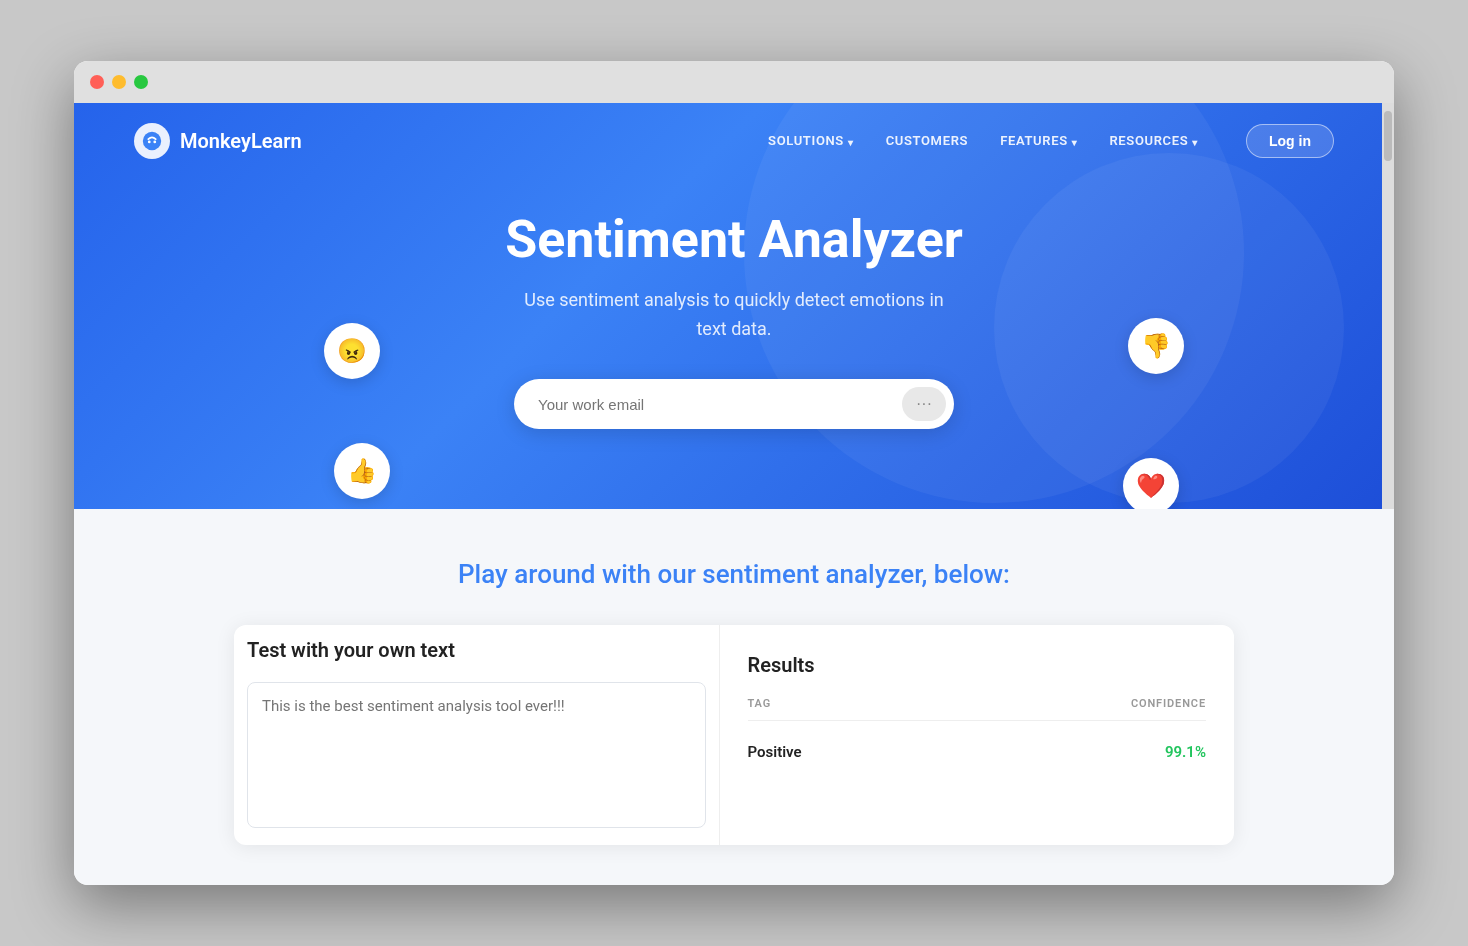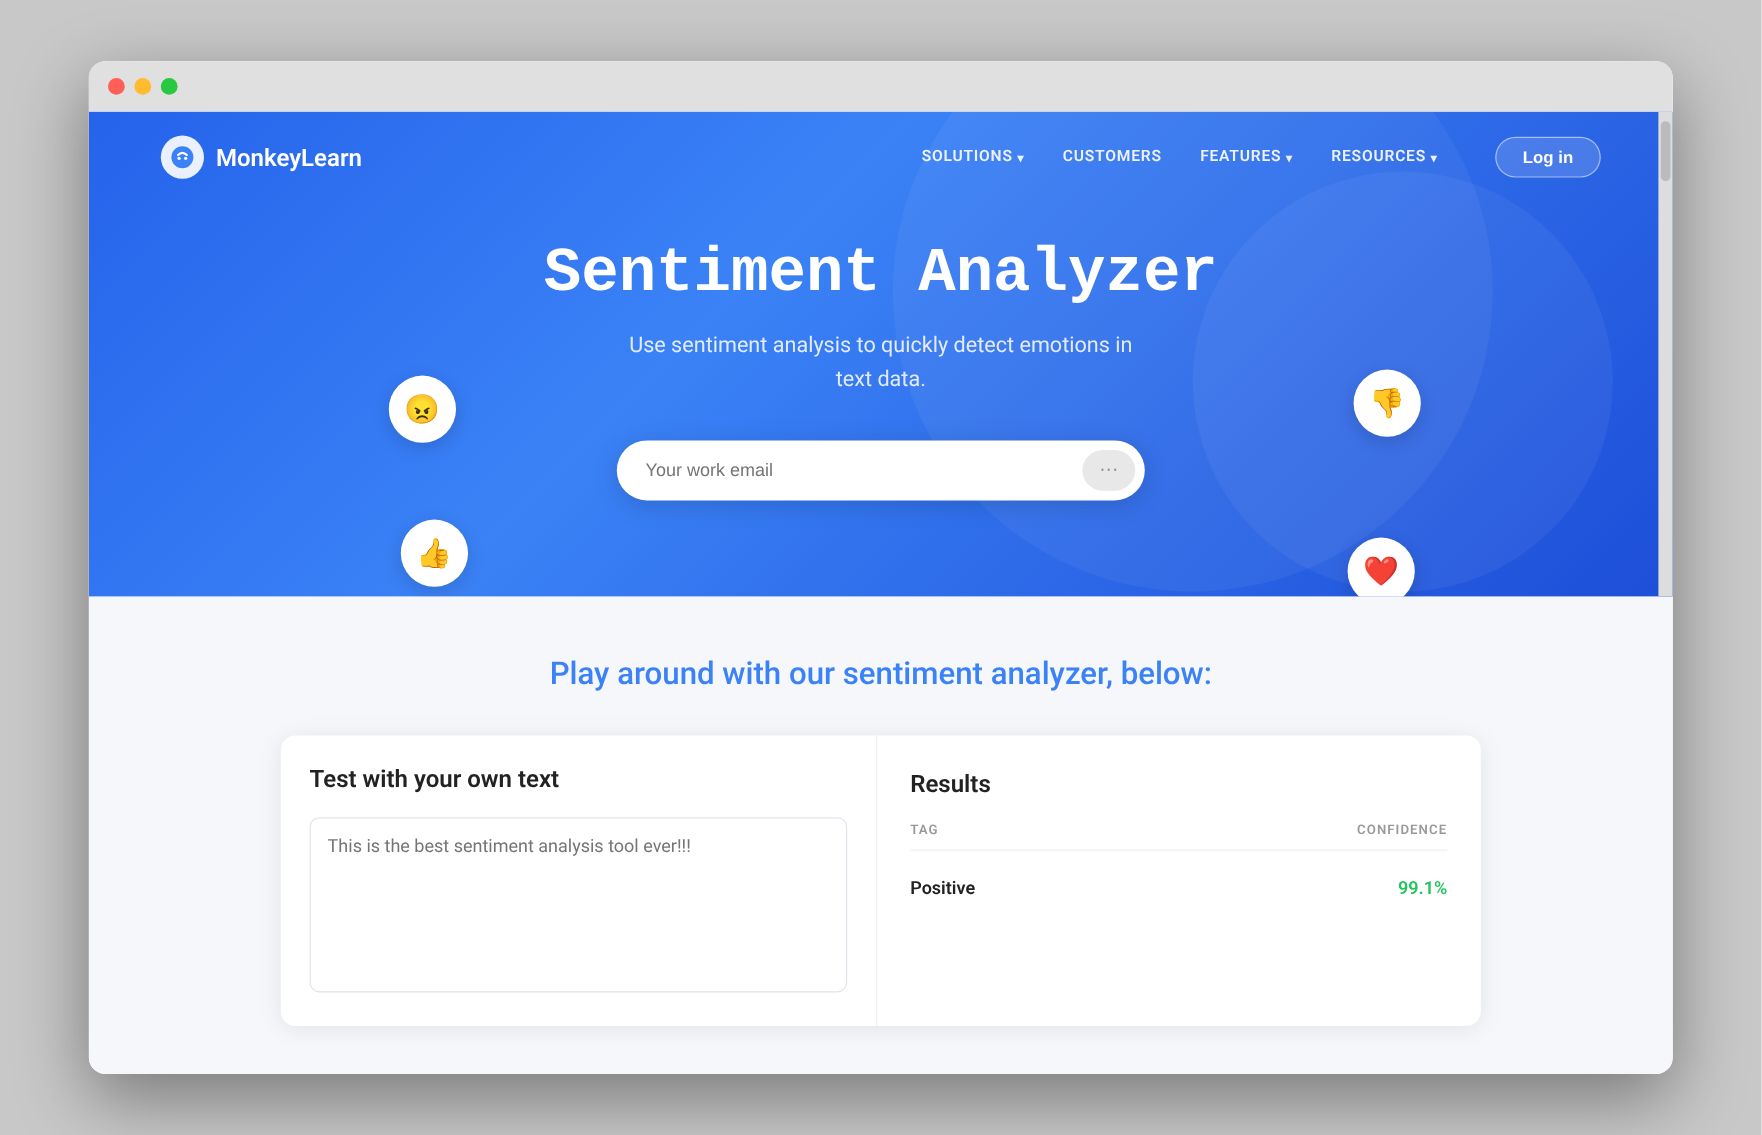--- a/index.html
+++ b/index.html
@@ -114,21 +114,20 @@
       text-align: center;
       padding: 30px 60px 20px;
       position: relative;
       z-index: 10;
     }
     .hero-title {
       color: white;
       font-size: 52px;
       font-weight: 700;
       margin-bottom: 16px;
-      font-family: Liberation Mono, monospace;
     }
     .hero-subtitle {
       color: rgba(255,255,255,0.85);
       font-size: 18px;
       line-height: 1.6;
       max-width: 420px;
       margin: 0 auto 36px;
     }
     .email-form {
       display: flex;
@@ -192,21 +191,21 @@
       display: flex;
       background: white;
       border-radius: 12px;
       overflow: hidden;
       box-shadow: 0 2px 20px rgba(0,0,0,0.08);
       max-width: 1000px;
       margin: 0 auto;
     }
     .demo-left {
       flex: 1;
-      padding: 24px;
+      padding: 13px;
       border-right: 1px solid #eee;
     }
     .demo-right {
       flex: 1;
       padding: 28px;
     }
     .demo-section-title {
       font-size: 20px;
       font-weight: 600;
       color: #222;

